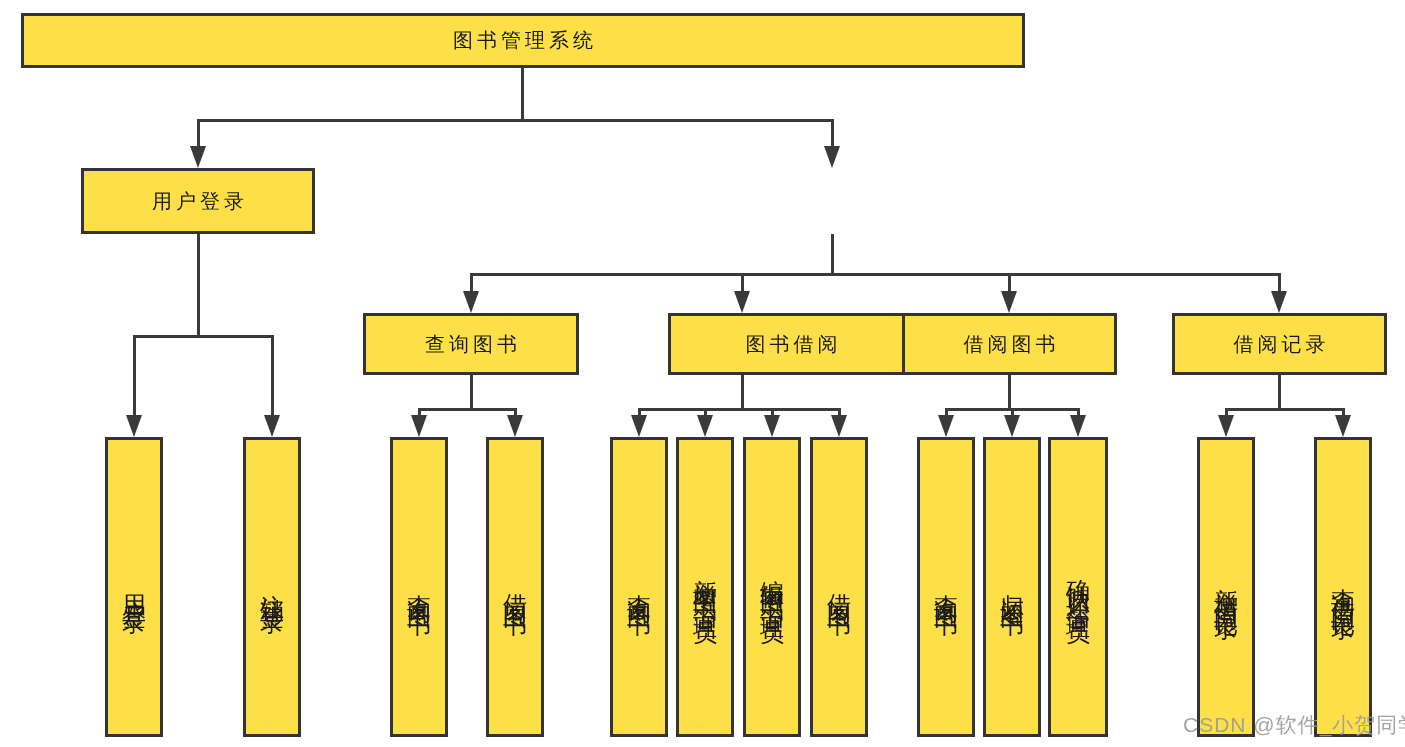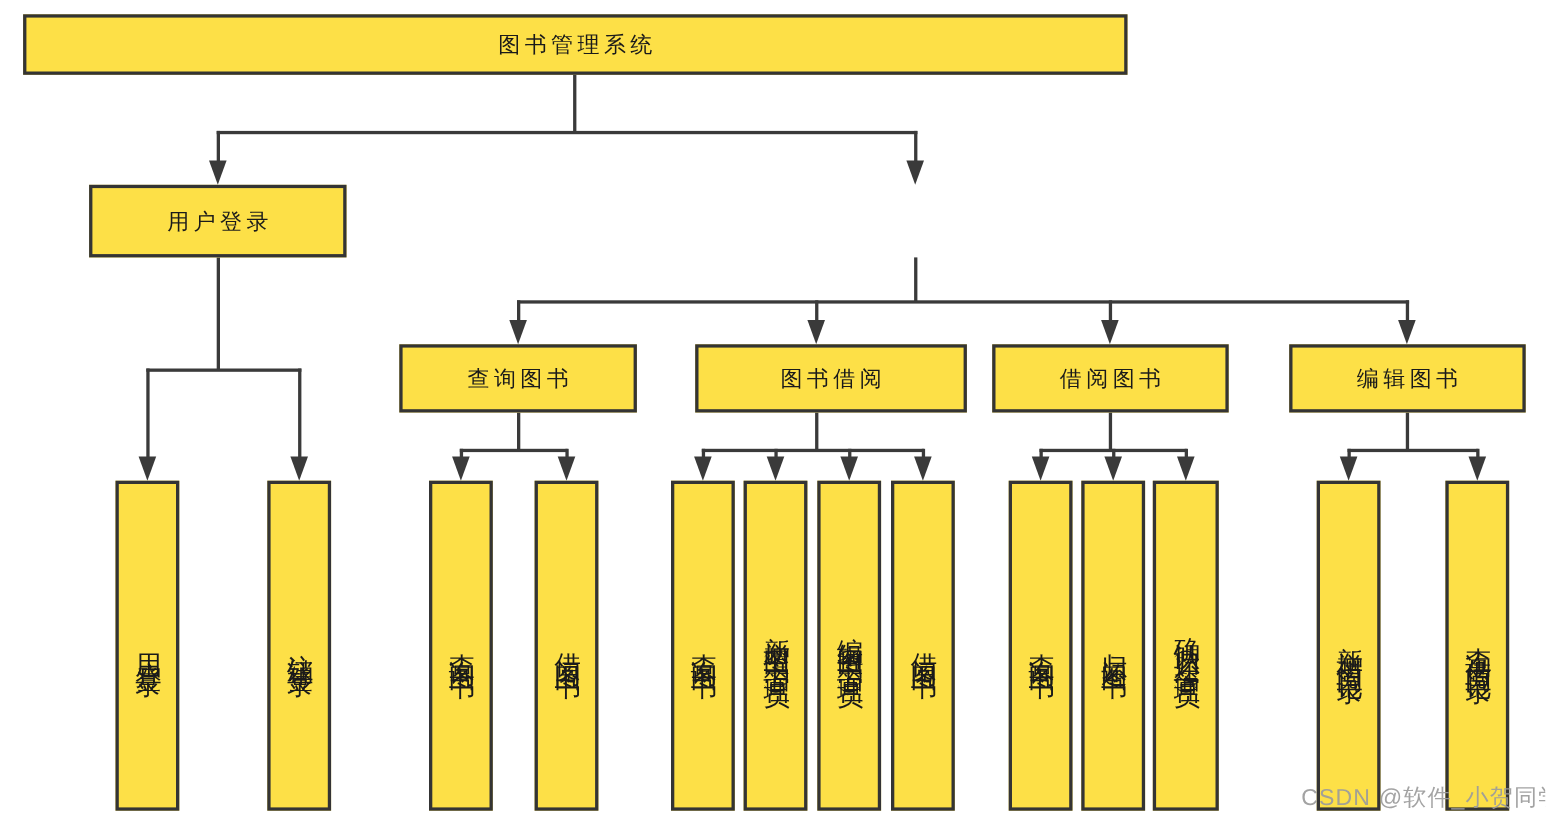--- a/index.html
+++ b/index.html
@@ -26,28 +26,28 @@
     <span class="hlabel">图书管理系统</span>
   </div>
 
   <div class="box" style="left:81px;top:168px;width:234px;height:66px">
     <span class="hlabel">用户登录</span>
   </div>
 
   <div class="box" style="left:363px;top:313px;width:216px;height:62px">
     <span class="hlabel">查询图书</span>
   </div>
-  <div class="box" style="left:632px;top:313px;width:247px;height:62px">
+  <div class="box" style="left:668px;top:313px;width:247px;height:62px">
     <span class="hlabel">图书借阅</span>
   </div>
   <div class="box" style="left:902px;top:313px;width:215px;height:62px">
     <span class="hlabel">借阅图书</span>
   </div>
   <div class="box" style="left:1172px;top:313px;width:215px;height:62px">
-    <span class="hlabel">编辑图书</span>
+    <span class="hlabel">借阅记录</span>
   </div>
 
   <div class="box" style="left:105px;top:437px;width:58px;height:300px">
     <span class="vlabel">用户登录</span>
   </div>
   <div class="box" style="left:243px;top:437px;width:58px;height:300px">
     <span class="vlabel">注销登录</span>
   </div>
 
   <div class="box" style="left:390px;top:437px;width:58px;height:300px">

